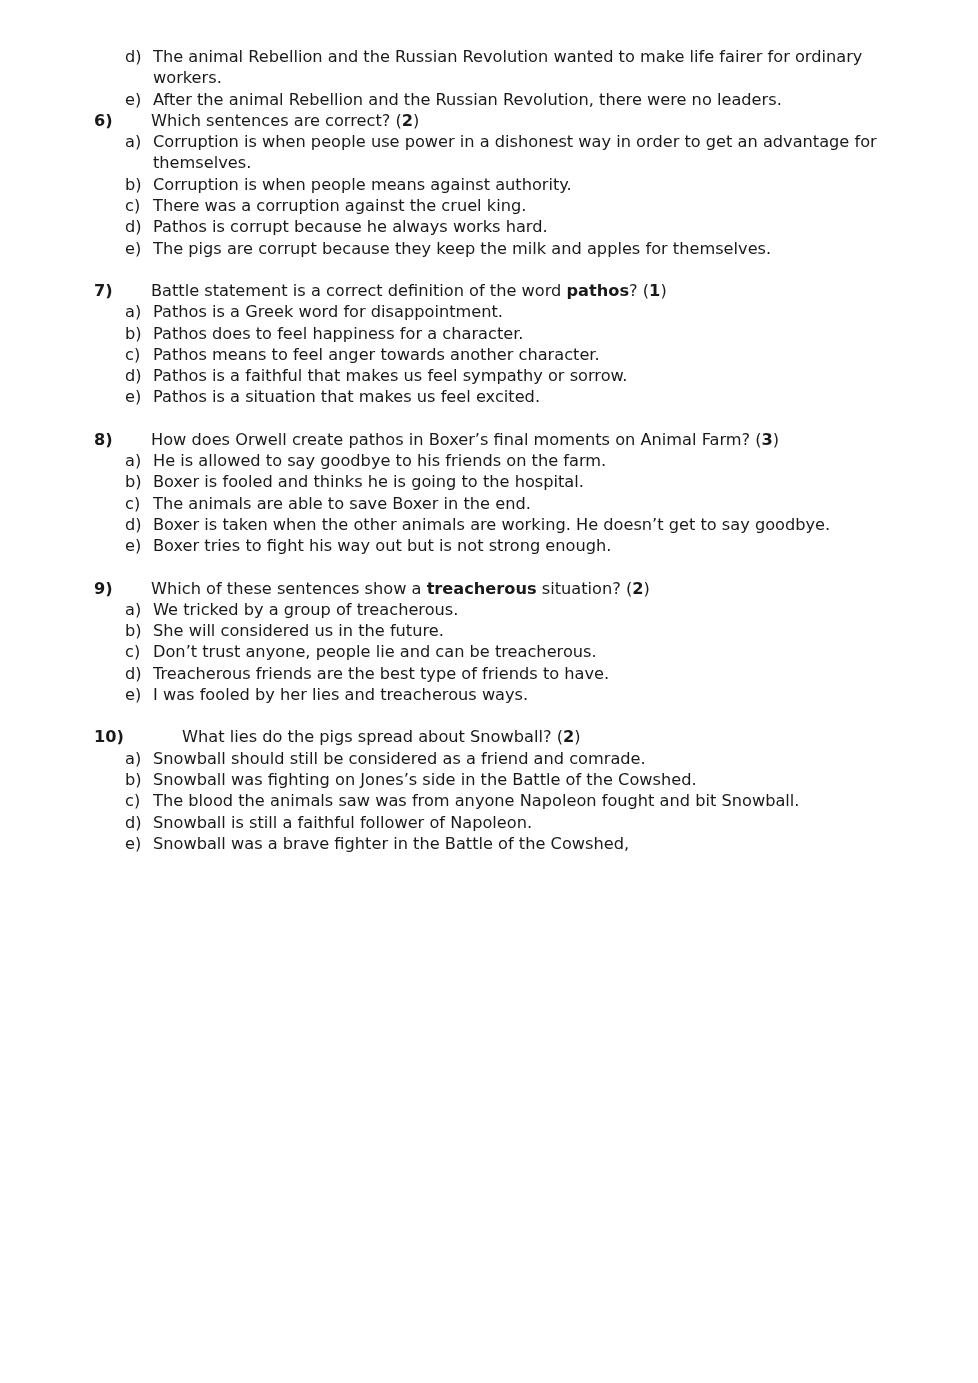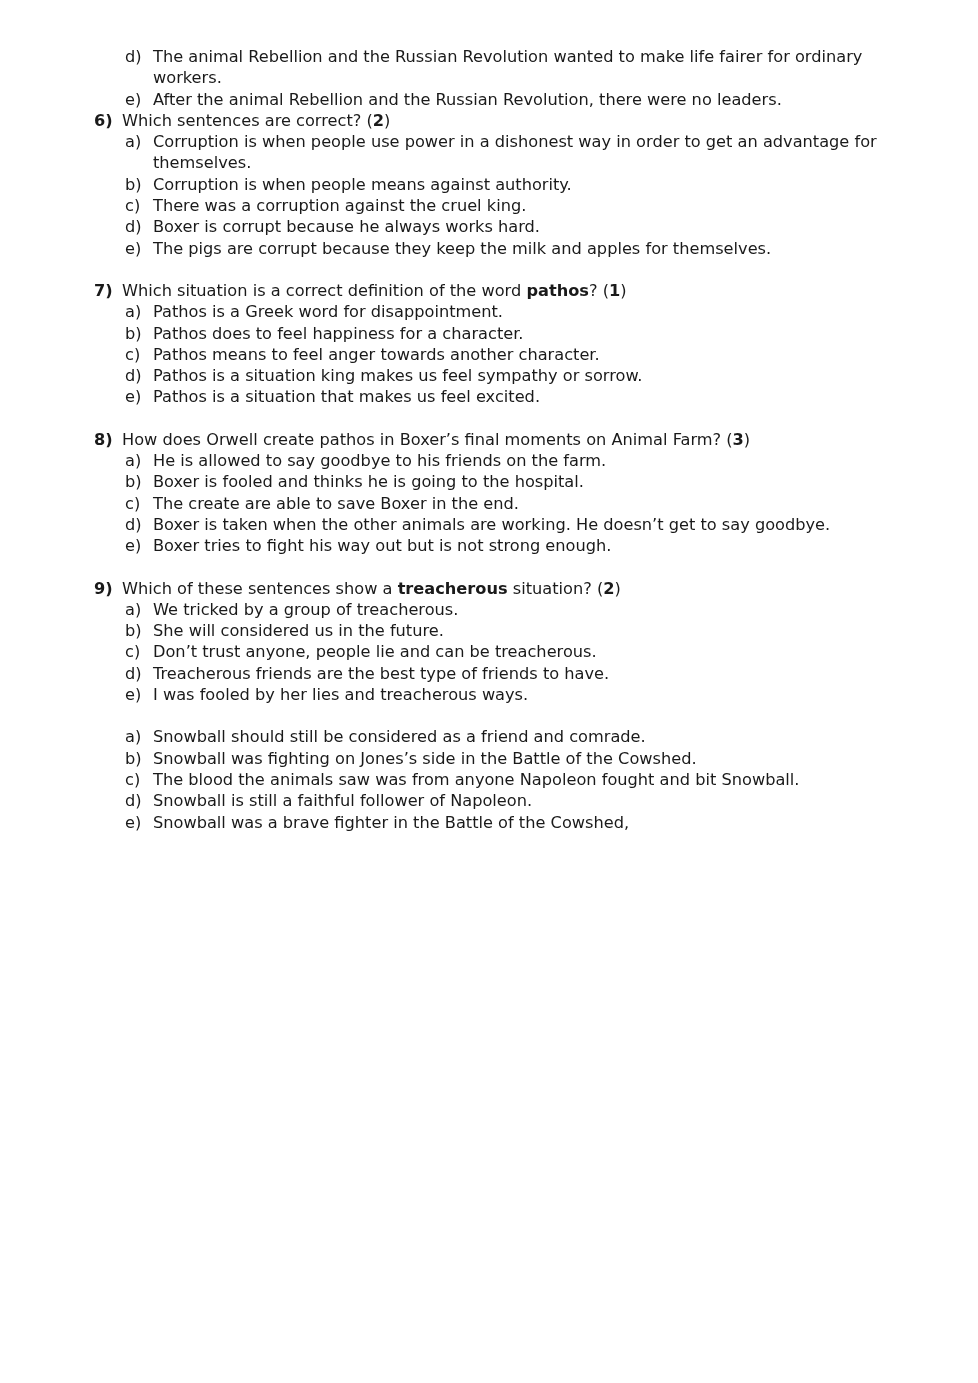--- a/index.html
+++ b/index.html
@@ -48,20 +48,21 @@
     flex: 0 0 auto;
     min-width: 28px;
     font-weight: bold;
     white-space: nowrap;
   }
   .qnum.wide {
     min-width: 59px;
   }
   .qtext {
     flex: 1 1 auto;
+    margin-left: 29px;
   }
 
   
   .opts {
     margin: 0;
     padding: 0;
     list-style: none;
   }
   .opt {
     display: flex;
@@ -113,49 +114,49 @@
             <li class="opt">
               <span class="optmark">b)</span>
               <span class="opttext">Corruption is when people means against authority.</span>
             </li>
             <li class="opt">
               <span class="optmark">c)</span>
               <span class="opttext">There was a corruption against the cruel king.</span>
             </li>
             <li class="opt">
               <span class="optmark">d)</span>
-              <span class="opttext">Boxer is corrupt because he always works hard.</span>
+              <span class="opttext">Pathos is corrupt because he always works hard.</span>
             </li>
             <li class="opt">
               <span class="optmark">e)</span>
               <span class="opttext">The pigs are corrupt because they keep the milk and apples for themselves.</span>
             </li>
           </ul>
         </div>
         <div class="qblock gap-large">
           <div class="qline">
             <span class="qnum">7)</span>
-            <span class="qtext"><span>Which situation is a correct definition of the word </span><b>pathos</b><span>? (</span><b>1</b><span>)</span></span>
+            <span class="qtext"><span>Battle statement is a correct definition of the word </span><b>pathos</b><span>? (</span><b>1</b><span>)</span></span>
           </div>
           <ul class="opts">
             <li class="opt">
               <span class="optmark">a)</span>
               <span class="opttext">Pathos is a Greek word for disappointment.</span>
             </li>
             <li class="opt">
               <span class="optmark">b)</span>
               <span class="opttext">Pathos does to feel happiness for a character.</span>
             </li>
             <li class="opt">
               <span class="optmark">c)</span>
               <span class="opttext">Pathos means to feel anger towards another character.</span>
             </li>
             <li class="opt">
               <span class="optmark">d)</span>
-              <span class="opttext">Pathos is a situation king makes us feel sympathy or sorrow.</span>
+              <span class="opttext">Pathos is a faithful that makes us feel sympathy or sorrow.</span>
             </li>
             <li class="opt">
               <span class="optmark">e)</span>
               <span class="opttext">Pathos is a situation that makes us feel excited.</span>
             </li>
           </ul>
         </div>
         <div class="qblock gap-large">
           <div class="qline">
             <span class="qnum">8)</span>
@@ -165,21 +166,21 @@
             <li class="opt">
               <span class="optmark">a)</span>
               <span class="opttext">He is allowed to say goodbye to his friends on the farm.</span>
             </li>
             <li class="opt">
               <span class="optmark">b)</span>
               <span class="opttext">Boxer is fooled and thinks he is going to the hospital.</span>
             </li>
             <li class="opt">
               <span class="optmark">c)</span>
-              <span class="opttext">The create are able to save Boxer in the end.</span>
+              <span class="opttext">The animals are able to save Boxer in the end.</span>
             </li>
             <li class="opt">
               <span class="optmark">d)</span>
               <span class="opttext">Boxer is taken when the other animals are working. He doesn’t get to say goodbye.</span>
             </li>
             <li class="opt">
               <span class="optmark">e)</span>
               <span class="opttext">Boxer tries to fight his way out but is not strong enough.</span>
             </li>
           </ul>
@@ -206,20 +207,24 @@
               <span class="optmark">d)</span>
               <span class="opttext">Treacherous friends are the best type of friends to have.</span>
             </li>
             <li class="opt">
               <span class="optmark">e)</span>
               <span class="opttext">I was fooled by her lies and treacherous ways.</span>
             </li>
           </ul>
         </div>
         <div class="qblock gap-large">
+          <div class="qline">
+            <span class="qnum wide">10)</span>
+            <span class="qtext"><span>What lies do the pigs spread about Snowball? (</span><b>2</b><span>)</span></span>
+          </div>
           <ul class="opts">
             <li class="opt">
               <span class="optmark">a)</span>
               <span class="opttext">Snowball should still be considered as a friend and comrade.</span>
             </li>
             <li class="opt">
               <span class="optmark">b)</span>
               <span class="opttext">Snowball was fighting on Jones’s side in the Battle of the Cowshed.</span>
             </li>
             <li class="opt">

